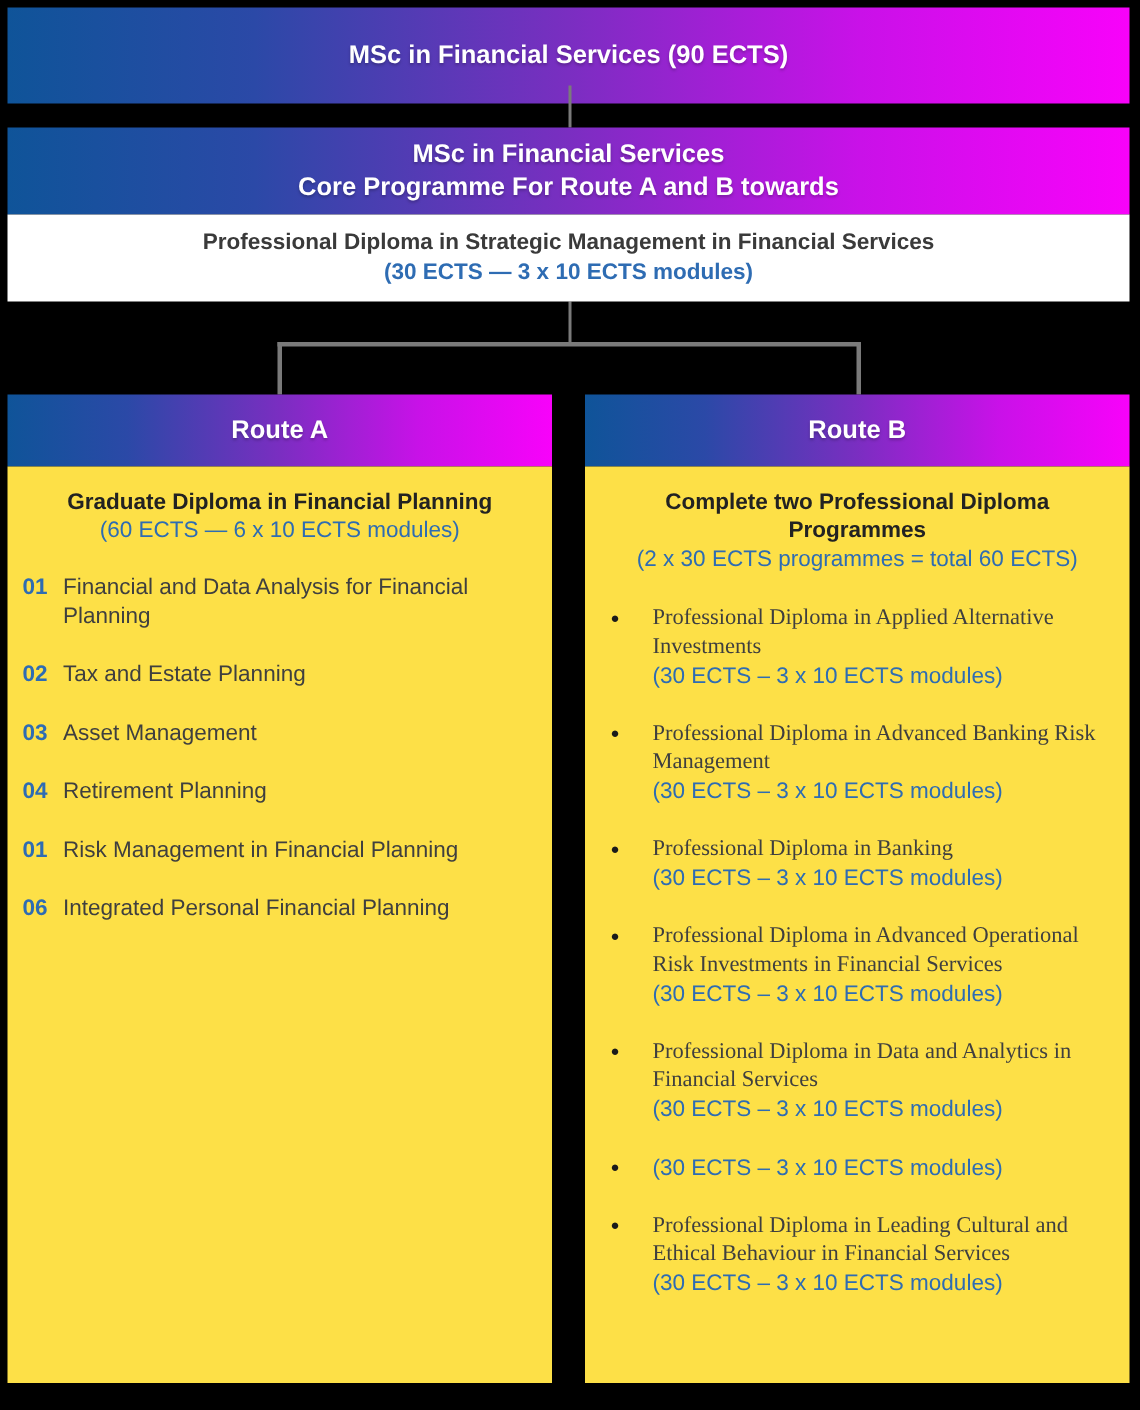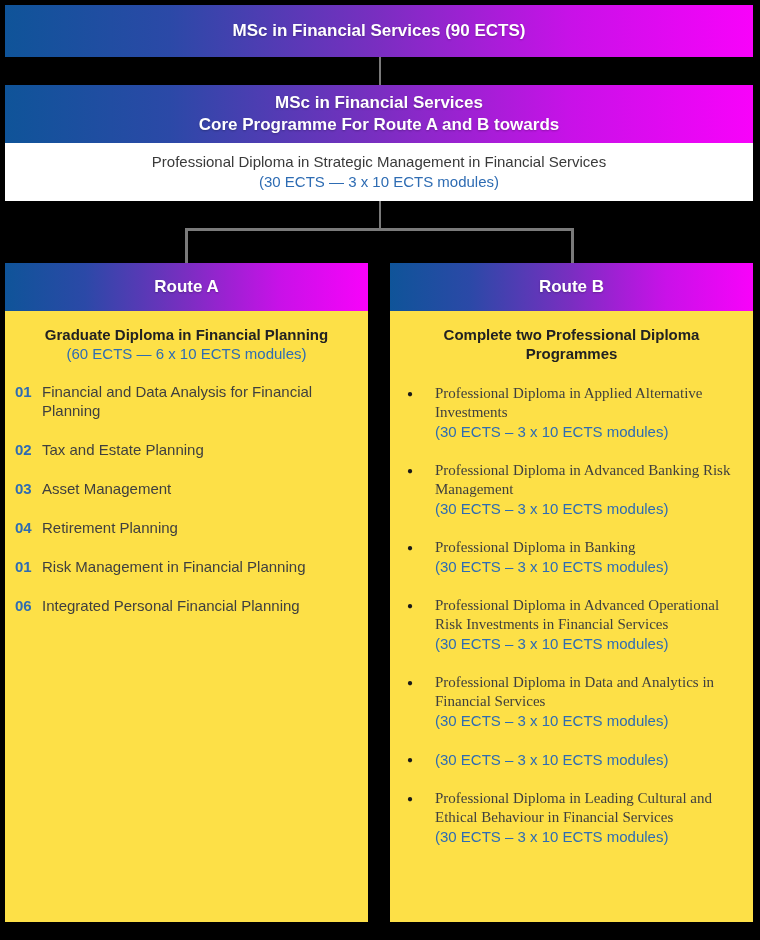--- a/index.html
+++ b/index.html
@@ -8,37 +8,37 @@
     width:760px; height:940px;
     font-family:"Liberation Sans", sans-serif;
   }
   .stage { position:relative; width:760px; height:940px; background:#000; overflow:hidden; }
 
   .grad {
     background:linear-gradient(90deg,#0f5499 0%, #2b49a7 22%, #7a2ec1 50%, #c911e8 76%, #f802fa 100%);
   }
 
   .banner-top {
-    position:absolute; left:5px; top:5px; width:748px; height:52px;
+    position:absolute; left:5px; top:5px; width:748px; height:64px;
     display:flex; align-items:center; justify-content:center;
   }
   .banner-text { color:#fff; font-weight:bold; font-size:17px; text-shadow:0 1px 2px rgba(0,0,0,0.25); }
 
   .conn { position:absolute; background:#7a7a7a; }
 
   .core { position:absolute; left:5px; top:85px; width:748px; }
   .core-header {
     height:58px; display:flex; flex-direction:column; align-items:center; justify-content:center;
     color:#fff; font-weight:bold; font-size:17px; line-height:22px; text-align:center;
     text-shadow:0 1px 2px rgba(0,0,0,0.25);
   }
   .core-body {
     height:58px; background:#fff;
     display:flex; flex-direction:column; align-items:center; justify-content:center;
-    font-size:15px; line-height:20px; text-align:center;
+    font-size:15px; line-height:20px; text-align:center;font-weight:bold;
   }
 
   .dark { color:#3a3a3a; }
   .blue { color:#2e6cb3; }
 
   .route { position:absolute; top:263px; width:363px; height:669px; }
   .route-a { left:5px; }
   .route-b { left:390px; }
   .route-header {
     height:48px; display:flex; align-items:center; justify-content:center;
@@ -125,20 +125,21 @@
       </div>
     </div>
   </div>
 
   <div class="route route-b">
     <div class="route-header grad">
       <span>Route B</span>
     </div>
     <div class="route-body">
       <div class="rtitle">Complete two Professional Diploma Programmes</div>
+      <div class="rsub blue">(2 x 30 ECTS programmes = total 60 ECTS)</div>
       <div class="progs">
         <div class="prog">
           <span class="dot">●</span>
           <span class="ptext">
             <span class="pname">Professional Diploma in Applied Alternative Investments</span>
             <span class="pects blue">(30 ECTS – 3 x 10 ECTS modules)</span>
           </span>
         </div>
         <div class="prog">
           <span class="dot">●</span>

